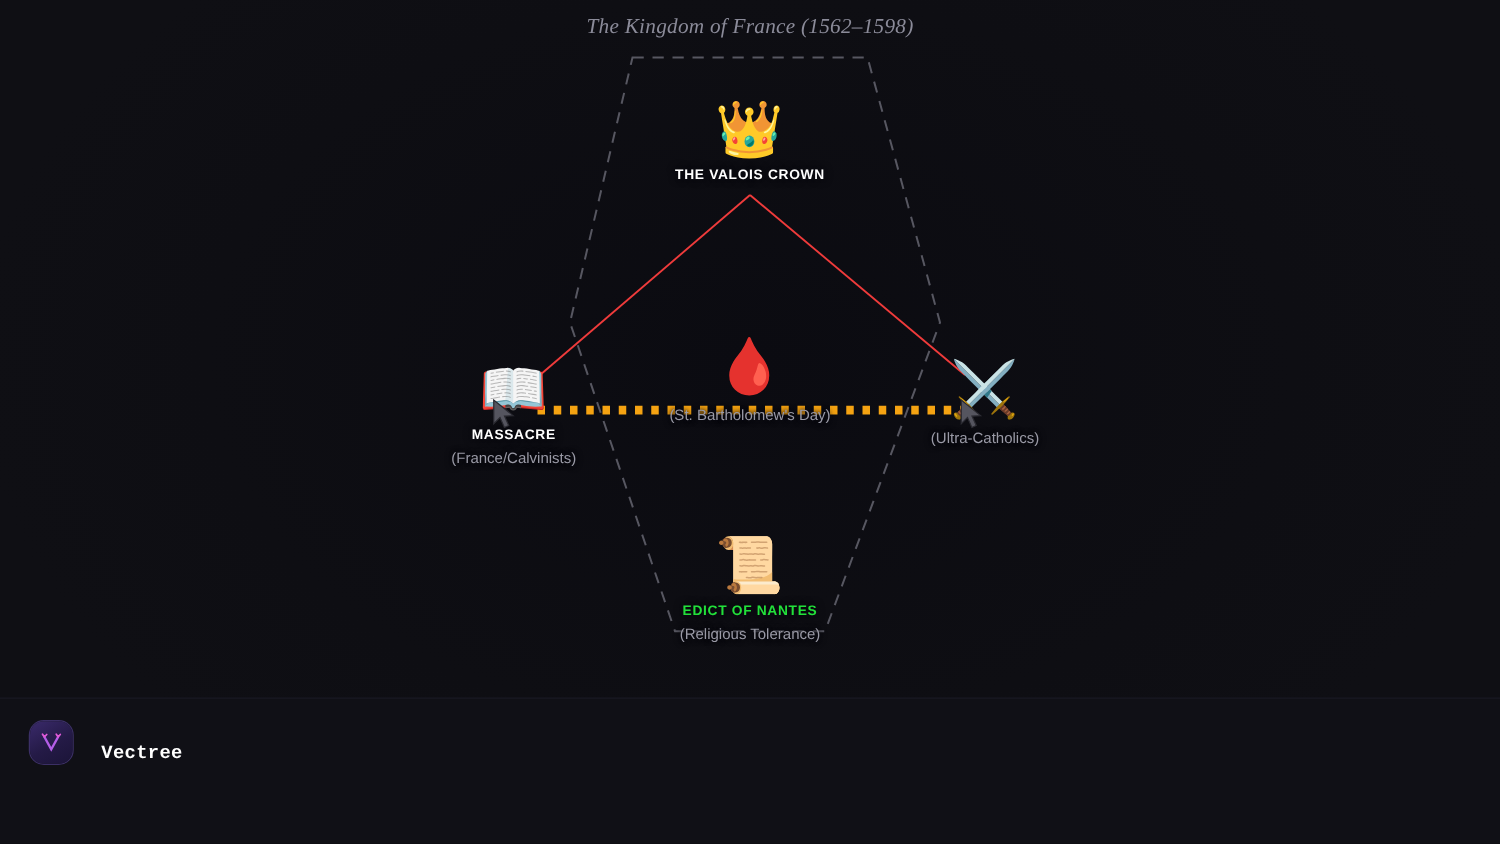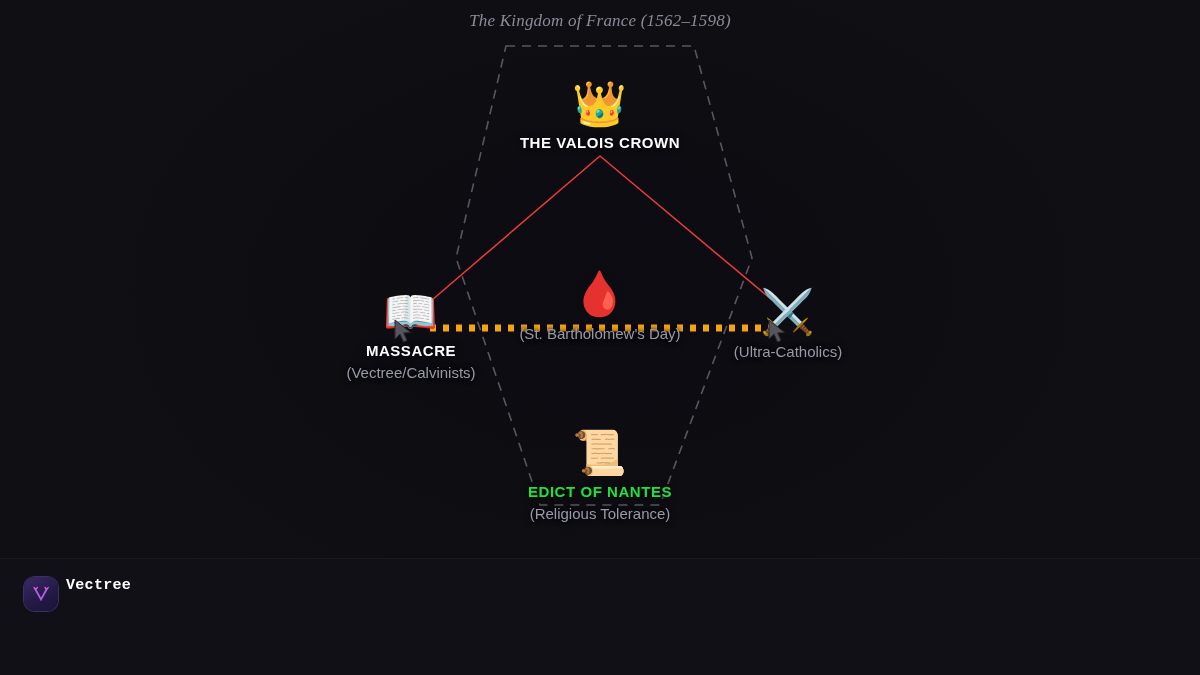--- a/index.html
+++ b/index.html
@@ -37,29 +37,29 @@
     text-align:center;
     user-select:none;
   }
   .node .glyph {
     font-size:44px;
     line-height:52px;
     display:block;
     height:52px;
   }
   .node .nlabel {
-    font-size:15px;
+    font-size:11px;
     font-weight:bold;
     letter-spacing:.55px;
     color:#ffffff;
     margin-top:4px;
     text-shadow:0 0 7px #0b0b11, 0 0 3px #0b0b11;
   }
   .node .nsub {
-    font-size:15px;
+    font-size:12px;
     color:#9a9aa6;
     margin-top:5px;
     text-shadow:0 0 6px #0b0b11, 0 0 3px #0b0b11;
   }
   .node.red   .nlabel { color:#ef3b3b; }
   .node.green .nlabel { color:#22e03a; }
 
   
   #node-crown   { left:600px; top:78px;  }
   #node-hug     { left:411px; top:286px; }
@@ -73,21 +73,21 @@
   #cursor-guise { left:767px; top:318px; }
 
   
   #footer {
     position:absolute; left:0; top:558px; width:1200px; height:117px;
     background:#101016;
     border-top:1px solid #191923;
   }
   #brand {
     position:absolute; left:24px; top:18px;
-    display:flex; align-items:flex-start; gap:8px;
+    display:flex; align-items:flex-end; gap:23px;
   }
   #brand-logo {
     width:34px; height:34px; border-radius:11px;
     background:linear-gradient(150deg,#3a2a6b 0%,#241a46 55%,#1b1438 100%);
     display:flex; align-items:center; justify-content:center;
     box-shadow:0 0 0 1px #3b2f66;
   }
   #brand-name {
     font-family:"Liberation Mono", monospace;
     font-size:15px; font-weight:bold; color:#ffffff;
@@ -113,21 +113,21 @@
 
   <div class="node" id="node-crown">
     <span class="glyph">👑</span>
     <div class="nlabel">THE VALOIS CROWN</div>
     <div class="nsub"></div>
   </div>
 
   <div class="node" id="node-hug">
     <span class="glyph">📖</span>
     <div class="nlabel">MASSACRE</div>
-    <div class="nsub">(Vectree/Calvinists)</div>
+    <div class="nsub">(France/Calvinists)</div>
   </div>
 
   <div class="node" id="node-guise">
     <span class="glyph">⚔️</span>
     <div class="nsub">(Ultra-Catholics)</div>
   </div>
 
   <div class="node red" id="node-mass">
     <span class="glyph">🩸</span>
     <div class="nsub">(St. Bartholomew's Day)</div>

